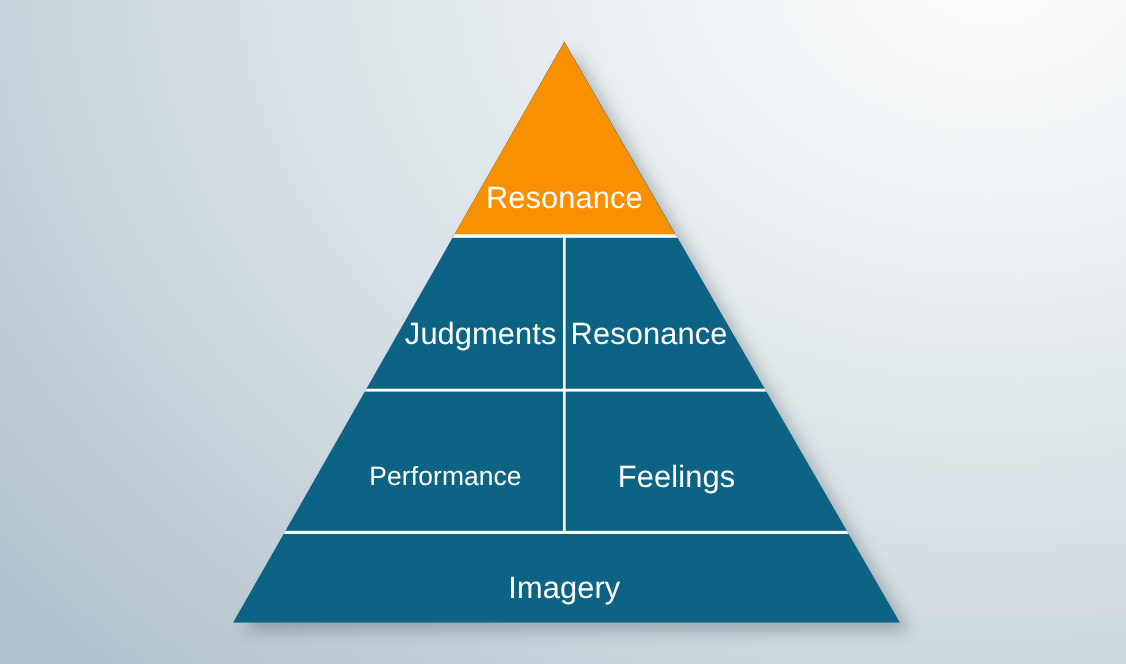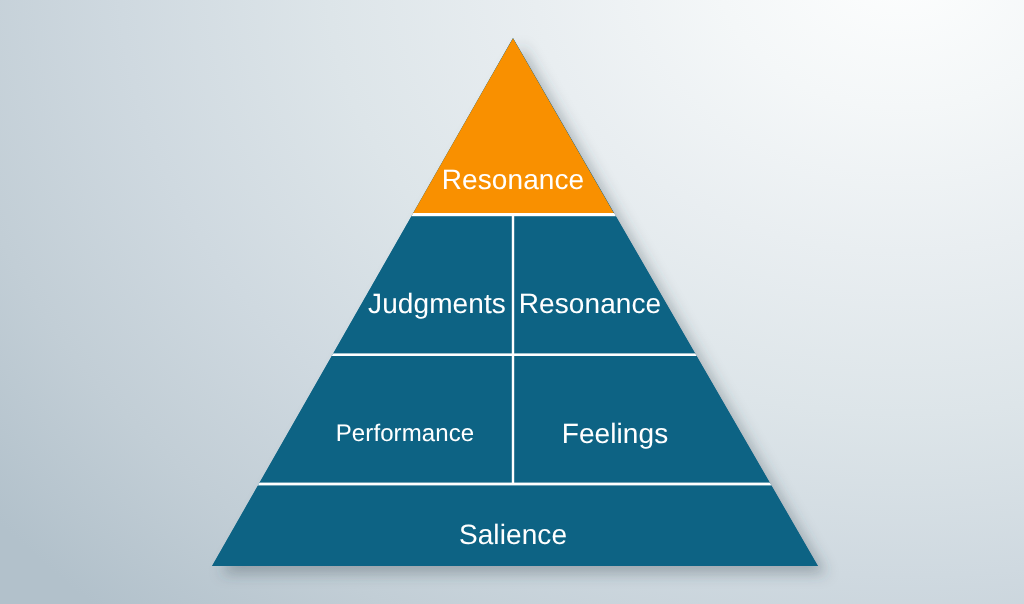--- a/index.html
+++ b/index.html
@@ -109,16 +109,16 @@
     <div class="tier-label apex">Resonance</div>
 
     <div class="tier-label judgments">Judgments</div>
 
     <div class="tier-label feelings">Resonance</div>
 
     <div class="tier-label performance">Performance</div>
 
     <div class="tier-label imagery">Feelings</div>
 
-    <div class="tier-label salience">Salience</div>
+    <div class="tier-label salience">Imagery</div>
 
   </div>
 </div>
 
 </body></html>

